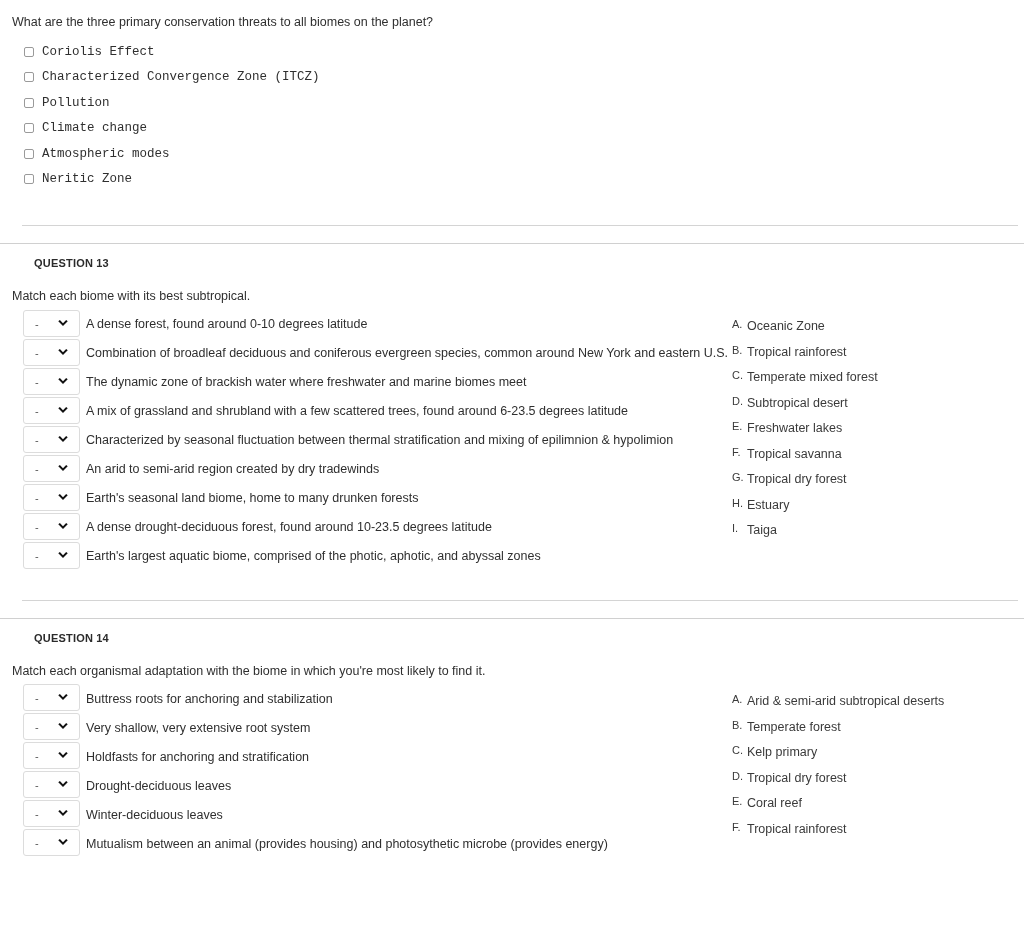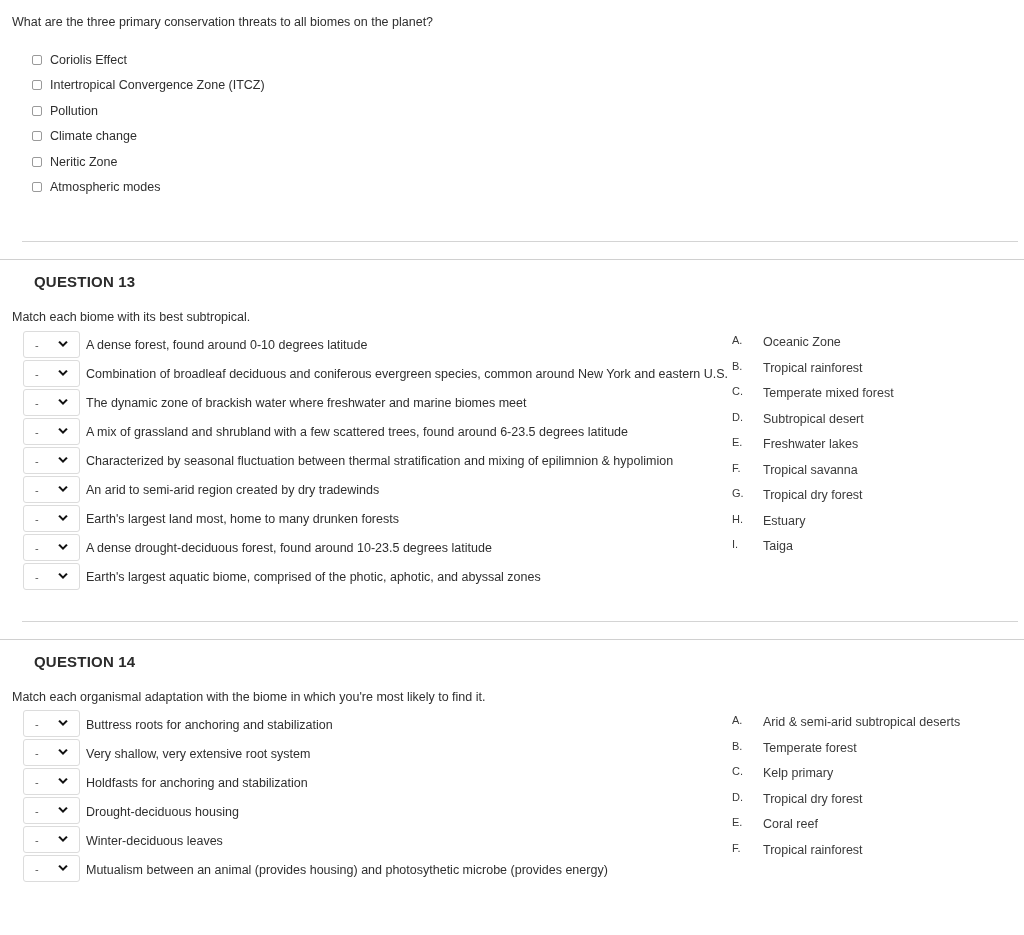--- a/index.html
+++ b/index.html
@@ -22,21 +22,21 @@
   .page { position: relative; width: 1024px; }
 
   .prompt {
     padding-left: 12px;
     font-size: 12.5px;
     color: #2f2f2f;
     line-height: 16px;
   }
 
   
-  .checkbox-list { margin: 8px; padding: 0; list-style: none; }
+  .checkbox-list { margin: 0; padding: 0; list-style: none; font-family: Liberation Mono, monospace; }
   .checkbox-row {
     display: flex;
     align-items: center;
     height: 25.5px;
     padding-left: 24px;
   }
   .cbox {
     width: 10px;
     height: 10px;
     border: 1px solid #9a9a9a;
@@ -61,21 +61,21 @@
   }
   .divider-full {
     height: 1px;
     background: #d0d0d0;
     width: 1024px;
   }
 
   
   .q-heading {
     font-weight: bold;
-    font-size: 15px;
+    font-size: 11px;
     color: #2b2b2b;
     letter-spacing: 0.2px;
     padding-left: 34px;
   }
 
   
   .match-block { position: relative; }
   .match-rows { margin: 0; padding: 0; list-style: none; }
   .match-row {
     display: flex;
@@ -135,55 +135,55 @@
     white-space: nowrap;
   }
   .answer-letter {
     display: inline-block;
     width: 15px;
     font-size: 11px;
     color: #3a3a3a;
     position: relative;
     top: -1px;
   }
-  .answer-text { color: #3a3a3a; margin-left: 16px; }
+  .answer-text { color: #3a3a3a; }
 </style>
 </head>
 <body>
 
 <div class="page">
 
   <section>
     <div style="height:14px;"></div>
     <div class="prompt">What are the three primary conservation threats to all biomes on the planet?</div>
     <div style="height:9px;"></div>
     <ul class="checkbox-list">
       <li class="checkbox-row">
         <span class="cbox"></span>
         <span class="cbox-label">Coriolis Effect</span>
       </li>
       <li class="checkbox-row">
         <span class="cbox"></span>
-        <span class="cbox-label">Intertropical Convergence Zone (ITCZ)</span>
+        <span class="cbox-label">Characterized Convergence Zone (ITCZ)</span>
       </li>
       <li class="checkbox-row">
         <span class="cbox"></span>
         <span class="cbox-label">Pollution</span>
       </li>
       <li class="checkbox-row">
         <span class="cbox"></span>
         <span class="cbox-label">Climate change</span>
       </li>
       <li class="checkbox-row">
         <span class="cbox"></span>
+        <span class="cbox-label">Atmospheric modes</span>
+      </li>
+      <li class="checkbox-row">
+        <span class="cbox"></span>
         <span class="cbox-label">Neritic Zone</span>
-      </li>
-      <li class="checkbox-row">
-        <span class="cbox"></span>
-        <span class="cbox-label">Atmospheric modes</span>
       </li>
     </ul>
     <div style="height:33px;"></div>
     <div class="divider-inset"></div>
   </section>
 
   <div style="height:17px;"></div>
   <div class="divider-full"></div>
 
   <section class="match-block q13">
@@ -248,21 +248,21 @@
         </div>
         <span class="match-desc">An arid to semi-arid region created by dry tradewinds</span>
       </li>
       <li class="match-row">
         <div class="select-box">
           <span class="select-value">-</span>
           <svg class="chev" viewBox="0 0 16 16">
               <path d="M2.6 4.8 L8 10.2 L13.4 4.8 L11.6 3.4 L8 7.0 L4.4 3.4 Z" fill="#111"></path>
             </svg>
         </div>
-        <span class="match-desc">Earth's largest land most, home to many drunken forests</span>
+        <span class="match-desc">Earth's seasonal land biome, home to many drunken forests</span>
       </li>
       <li class="match-row">
         <div class="select-box">
           <span class="select-value">-</span>
           <svg class="chev" viewBox="0 0 16 16">
               <path d="M2.6 4.8 L8 10.2 L13.4 4.8 L11.6 3.4 L8 7.0 L4.4 3.4 Z" fill="#111"></path>
             </svg>
         </div>
         <span class="match-desc">A dense drought-deciduous forest, found around 10-23.5 degrees latitude</span>
       </li>
@@ -349,30 +349,30 @@
         </div>
         <span class="match-desc">Very shallow, very extensive root system</span>
       </li>
       <li class="match-row">
         <div class="select-box">
           <span class="select-value">-</span>
           <svg class="chev" viewBox="0 0 16 16">
               <path d="M2.6 4.8 L8 10.2 L13.4 4.8 L11.6 3.4 L8 7.0 L4.4 3.4 Z" fill="#111"></path>
             </svg>
         </div>
-        <span class="match-desc">Holdfasts for anchoring and stabilization</span>
-      </li>
-      <li class="match-row">
-        <div class="select-box">
-          <span class="select-value">-</span>
-          <svg class="chev" viewBox="0 0 16 16">
-              <path d="M2.6 4.8 L8 10.2 L13.4 4.8 L11.6 3.4 L8 7.0 L4.4 3.4 Z" fill="#111"></path>
-            </svg>
-        </div>
-        <span class="match-desc">Drought-deciduous housing</span>
+        <span class="match-desc">Holdfasts for anchoring and stratification</span>
+      </li>
+      <li class="match-row">
+        <div class="select-box">
+          <span class="select-value">-</span>
+          <svg class="chev" viewBox="0 0 16 16">
+              <path d="M2.6 4.8 L8 10.2 L13.4 4.8 L11.6 3.4 L8 7.0 L4.4 3.4 Z" fill="#111"></path>
+            </svg>
+        </div>
+        <span class="match-desc">Drought-deciduous leaves</span>
       </li>
       <li class="match-row">
         <div class="select-box">
           <span class="select-value">-</span>
           <svg class="chev" viewBox="0 0 16 16">
               <path d="M2.6 4.8 L8 10.2 L13.4 4.8 L11.6 3.4 L8 7.0 L4.4 3.4 Z" fill="#111"></path>
             </svg>
         </div>
         <span class="match-desc">Winter-deciduous leaves</span>
       </li>

